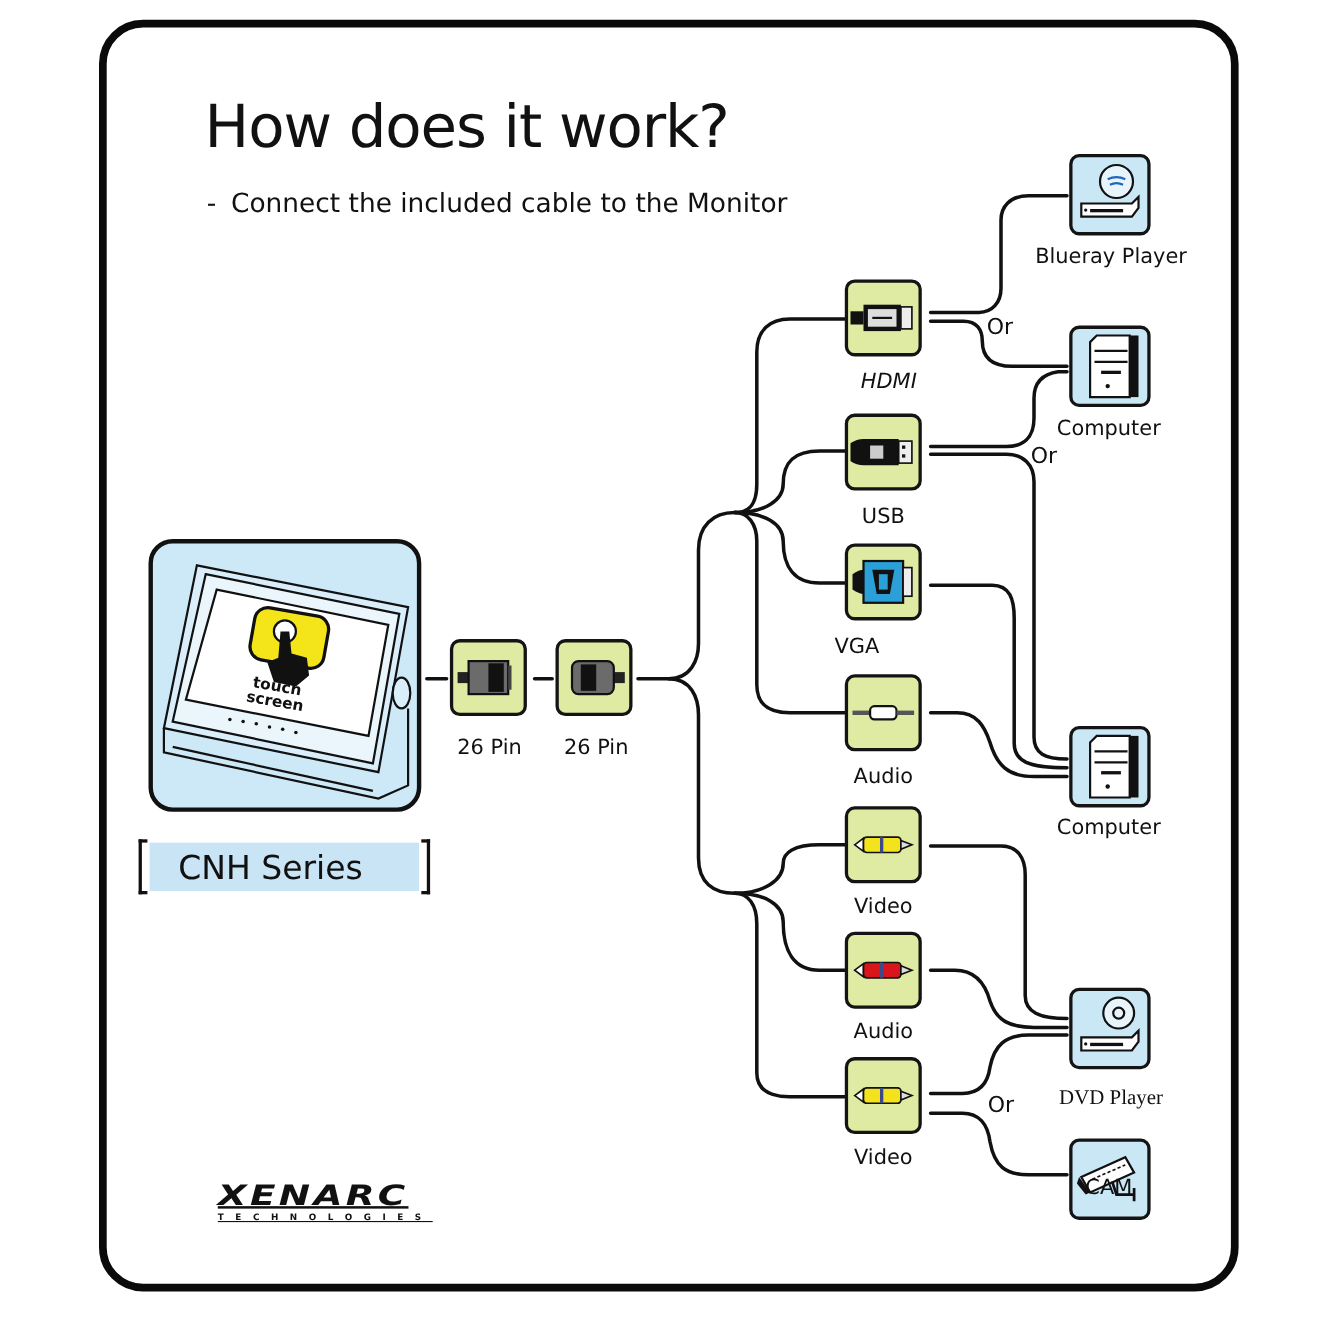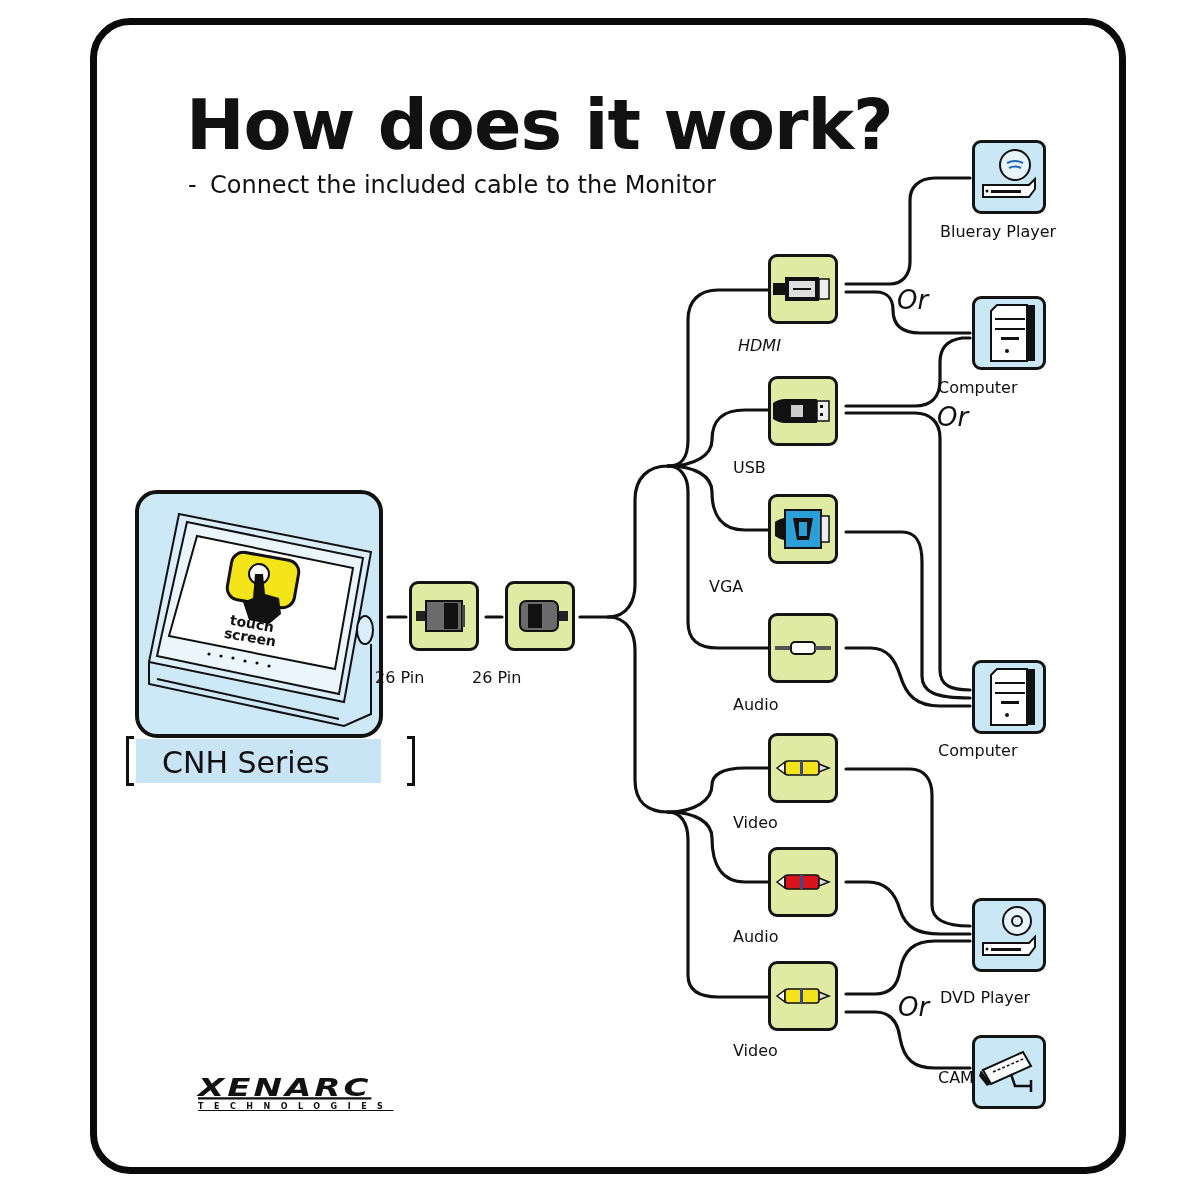--- a/index.html
+++ b/index.html
@@ -1,34 +1,34 @@
 <!DOCTYPE html>
 <html><head>
 <meta charset="utf-8">
 <style>
   html, body { margin: 0; padding: 0; background: #ffffff; }
   body { width: 1200px; height: 1200px; position: relative; overflow: hidden;
          font-family: "DejaVu Sans", "Liberation Sans", sans-serif; color: #111; }
   #frame { position: absolute; left: 90px; top: 18px; width: 1022px; height: 1142px;
            border: 7px solid #0a0a0a; border-radius: 40px; box-sizing: content-box; }
   #wires { position: absolute; left: 0; top: 0; width: 1200px; height: 1200px; }
-  .title { position: absolute; left: 186px; top: 84px; font-size: 70px; letter-spacing: -1px;
-           font-family: "DejaVu Sans", sans-serif; font-weight: bold; }
+  .title { position: absolute; left: 186px; top: 84px; font-size: 54px; letter-spacing: -1px;
+           font-family: "DejaVu Sans", sans-serif; font-weight: normal; }
   .steps { position: absolute; left: 188px; top: 168px; font-size: 24px; line-height: 34.5px; margin: 0; padding: 0; list-style: none; }
   .steps li { white-space: nowrap; }
   .steps li::before { content: "-"; display: inline-block; width: 22px; }
   .box { position: absolute; width: 70px; height: 70px; border: 3px solid #141414; border-radius: 9px;
          background: #dfeaa2; box-sizing: border-box; display: flex; align-items: center; justify-content: center; }
-  .lbl { position: absolute; font-size: 16px; text-align: left; width: 140px; white-space: nowrap; }
+  .lbl { position: absolute; font-size: 19px; text-align: center; width: 140px; white-space: nowrap; }
   .dev { position: absolute; width: 74px; height: 74px; border: 3px solid #141414; border-radius: 9px;
          background: #c9e7f5; box-sizing: border-box; display: flex; align-items: center; justify-content: center; }
-  .or { position: absolute; font-size: 26px; font-style: italic; }
+  .or { position: absolute; font-size: 20px; }
   #monitor { position: absolute; left: 135px; top: 490px; width: 248px; height: 248px; border: 4px solid #111;
              border-radius: 22px; background: #cde8f6; box-sizing: border-box; overflow: hidden; }
-  #series { position: absolute; left: 126px; top: 736px; width: 265px; height: 52px; padding-left: 24px; }
+  #series { position: absolute; left: 126px; top: 763px; width: 265px; height: 52px; }
   #series .bar { position: absolute; left: 10px; top: 3px; width: 245px; height: 44px; background: #c9e4f4; }
   #series .br-l { position: absolute; left: 0; top: 0; width: 8px; height: 50px; border: 3px solid #111; border-right: none; box-sizing: border-box; }
   #series .br-r { position: absolute; right: 0; top: 0; width: 8px; height: 50px; border: 3px solid #111; border-left: none; box-sizing: border-box; }
   #series .txt { position: absolute; left: 36px; top: 9px; font-size: 30px; }
   #logo { position: absolute; left: 198px; top: 1074px; text-decoration: underline; }
   #logo .main { font-family: "DejaVu Sans", sans-serif; font-weight: bold; font-style: italic; font-size: 34px;
                 letter-spacing: 3px; transform: scaleY(0.75); transform-origin: left top; display: block; line-height: 34px; }
   #logo .sub { font-family: "DejaVu Sans", sans-serif; font-weight: bold; font-size: 8px; letter-spacing: 10.5px;
                display: block; margin-top: -6px; }
 </style>
@@ -241,21 +241,21 @@
 
 <div class="dev" style="left:972px;top:898px;">
   <svg width="64" height="64" viewBox="0 0 64 64">
     <circle cx="40" cy="18" r="14" fill="#e8f4fb" stroke="#111" stroke-width="2"></circle>
     <circle cx="40" cy="18" r="5" fill="none" stroke="#111" stroke-width="2"></circle>
     <path d="M6 40 L52 40 L58 34 L58 44 L52 52 L6 52 Z" fill="#fff" stroke="#111" stroke-width="2"></path>
     <rect x="14" y="45" width="30" height="3" fill="#111"></rect>
     <circle cx="10" cy="46" r="1.5" fill="#111"></circle>
   </svg>
 </div>
-<div class="lbl" style="left:940px;top:988px;">DVD Player</div>
+<div class="lbl" style="left:940px;top:988px;font-family:Liberation Serif, serif;">DVD Player</div>
 
 <div class="dev" style="left:972px;top:1035px;">
   <svg width="64" height="64" viewBox="0 0 64 64">
     <path d="M6 30 L46 12 L54 26 L14 44 Z" fill="#fff" stroke="#111" stroke-width="2"></path>
     <line x1="16" y1="32" x2="46" y2="19" stroke="#111" stroke-width="1.5" stroke-dasharray="3 2"></line>
     <path d="M4 30 L14 44 L10 46 L2 36 Z" fill="#111"></path>
     <path d="M34 34 L38 46 L54 46 M54 40 L54 52" stroke="#111" stroke-width="2.5" fill="none"></path>
   </svg>
 </div>
 <div class="lbl" style="left:938px;top:1068px;">CAM</div>

